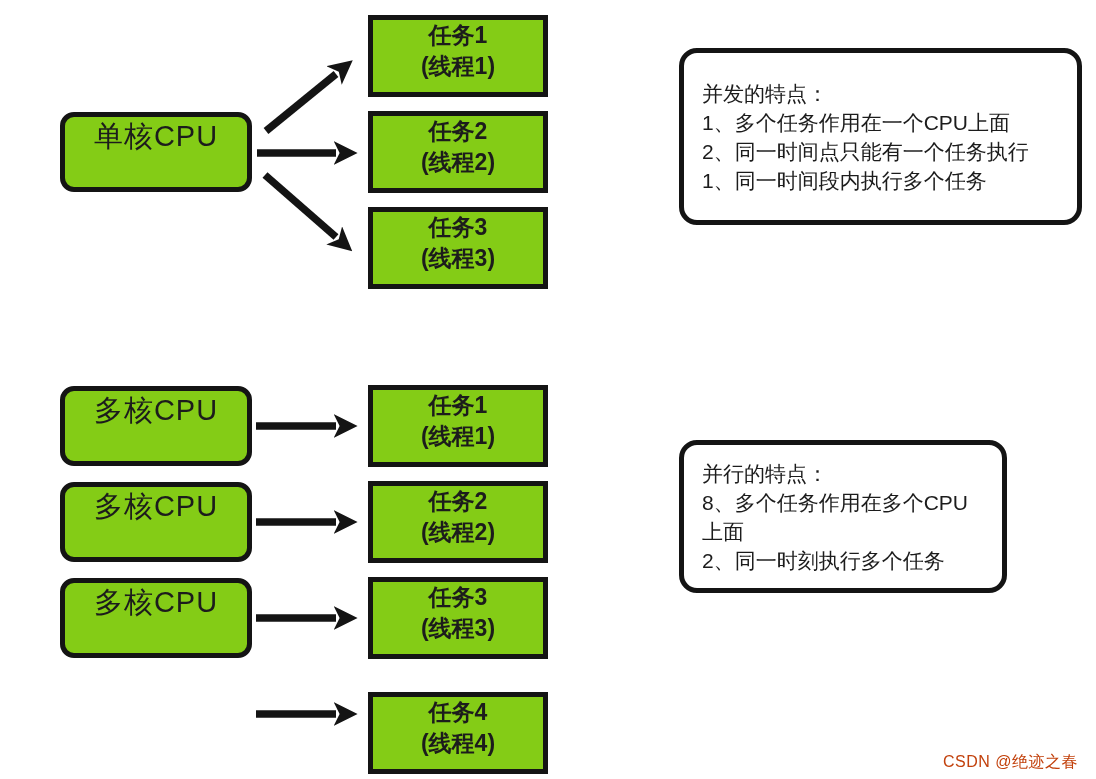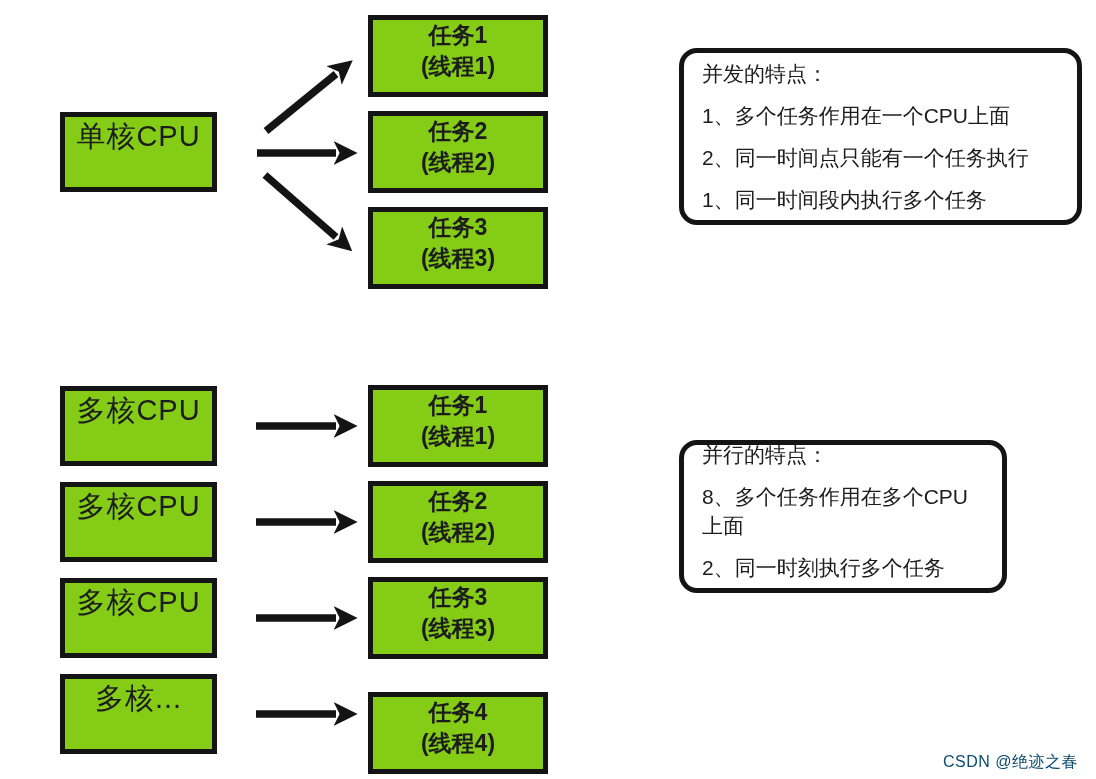--- a/index.html
+++ b/index.html
@@ -8,30 +8,30 @@
     position:relative; width:1096px; height:779px; background:#ffffff;
     font-family:"Liberation Sans","DejaVu Sans",sans-serif;
     color:#1c1c1c; overflow:hidden;
   }
   .arrow-layer { position:absolute; left:0; top:0; }
   .box {
     position:absolute; background:#84cc16; border:5px solid #141414;
     display:flex; flex-direction:column; align-items:center; justify-content:flex-start;
     text-align:center;
   }
-  .cpu  { left:60px;  width:157px; height:80px; font-size:29px; font-weight:400; letter-spacing:1px; }
+  .cpu  { left:60px;  width:192px; height:80px; font-size:29px; font-weight:400; letter-spacing:1px;border-radius:14px; }
   .task { left:368px; width:180px; height:82px; font-size:23px; font-weight:700; line-height:31px; }
   .note {
     position:absolute; background:#ffffff; border:5px solid #141414; border-radius:18px;
-    display:flex; flex-direction:column; justify-content:flex-end;
-    padding:6px 18px; font-size:21px; gap:13px; line-height:29px;
+    display:flex; flex-direction:column; justify-content:center;
+    padding:6px 18px; font-size:21px; line-height:29px;
   }
   .watermark {
     position:absolute; left:943px; top:752px; font-size:16px;
-    color:#0c4a6e; letter-spacing:0.5px; white-space:nowrap;
+    color:#c2410c; letter-spacing:0.5px; white-space:nowrap;
   }
 </style>
 </head>
 <body>
 
 <div class="canvas">
 
   <svg class="arrow-layer" width="1096" height="779" viewBox="0 0 1096 779">
     <defs>
       <marker id="ah" viewBox="0 0 10 10" refX="1" refY="5" markerWidth="3.2" markerHeight="3.2" orient="auto">
@@ -75,23 +75,20 @@
 
   <div class="box cpu" style="top:386px">
     <span>多核CPU</span>
   </div>
   <div class="box cpu" style="top:482px">
     <span>多核CPU</span>
   </div>
   <div class="box cpu" style="top:578px">
     <span>多核CPU</span>
   </div>
-  <div class="box cpu" style="top:674px">
-    <span>多核...</span>
-  </div>
 
   <div class="box task" style="top:385px">
     <div>任务1</div>
     <div>(线程1)</div>
   </div>
   <div class="box task" style="top:481px">
     <div>任务2</div>
     <div>(线程2)</div>
   </div>
   <div class="box task" style="top:577px">

